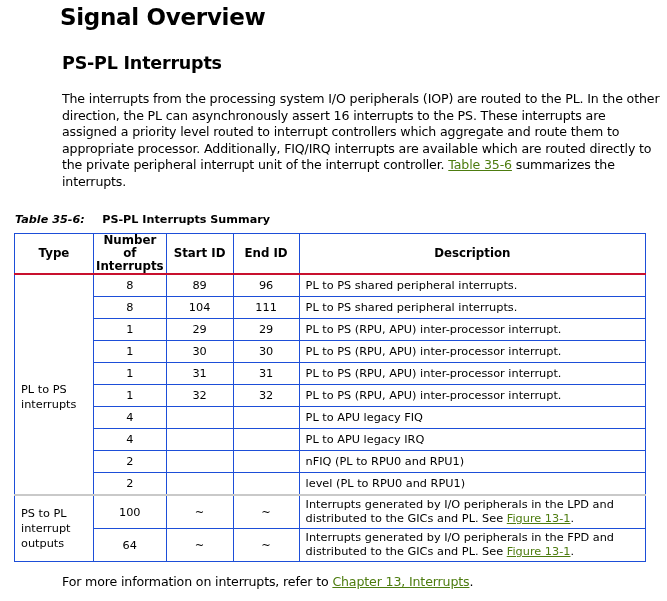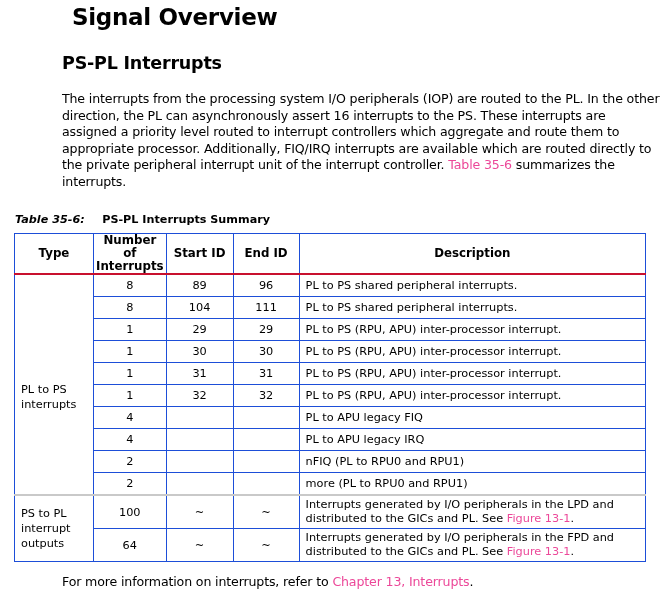--- a/index.html
+++ b/index.html
@@ -1,21 +1,21 @@
 <!DOCTYPE html>
 <html><head>
 <meta charset="utf-8">
 <style>
   html, body { margin:0; padding:0; background:#ffffff; }
   body { width:667px; height:601px; position:relative; overflow:hidden;
          font-family:"DejaVu Sans", "Liberation Sans", sans-serif; color:#000; }
-  .h1 { position:absolute; left:72px; top:4px; font-size:23px; font-weight:bold; letter-spacing:-0.3px; }
+  .h1 { position:absolute; left:60px; top:4px; font-size:23px; font-weight:bold; letter-spacing:-0.3px; }
   .h2 { position:absolute; left:62px; top:53px; font-size:17.5px; font-weight:bold; letter-spacing:-0.2px; }
   .para { position:absolute; left:62px; top:91px; width:600px; font-size:12.6px; line-height:16.6px; letter-spacing:-0.15px; }
-  .link { color:#ec4899; }
+  .link { color:#4d7c0f;text-decoration:underline; }
   .caption { position:absolute; left:15px; top:213px; font-size:11.2px; }
   .caption .num { font-style:italic; margin-right:14px;font-weight:bold; }
   .caption .title { font-weight:bold; }
   table { position:absolute; left:14px; top:233px; width:632px; border-collapse:collapse; font-size:11.3px; }
   th, td { border:1px solid #1d4ed8; padding:0 6px; }
   th { font-weight:bold; height:35px; text-align:center; font-size:11.8px; line-height:13px; }
   thead tr { border-bottom:2px solid #c8102e; }
   thead th { border-bottom:2px solid #c8102e; }
   td { height:21px; }
   td.c { text-align:center; }
@@ -107,21 +107,21 @@
     <tr>
       <td class="c">2</td>
       <td class="c"></td>
       <td class="c"></td>
       <td>nFIQ (PL to RPU0 and RPU1)</td>
     </tr>
     <tr>
       <td class="c">2</td>
       <td class="c"></td>
       <td class="c"></td>
-      <td>more (PL to RPU0 and RPU1)</td>
+      <td>level (PL to RPU0 and RPU1)</td>
     </tr>
     <tr class="tall" style="border-top:2px solid #c9c9c9">
       <td class="type" rowspan="2">PS to PL interrupt outputs</td>
       <td class="c">100</td>
       <td class="c">~</td>
       <td class="c">~</td>
       <td class="desc"><span>Interrupts generated by I/O peripherals in the LPD and distributed to the GICs and PL. See </span><span class="link">Figure 13-1</span><span>.</span></td>
     </tr>
     <tr class="tall">
       <td class="c">64</td>

